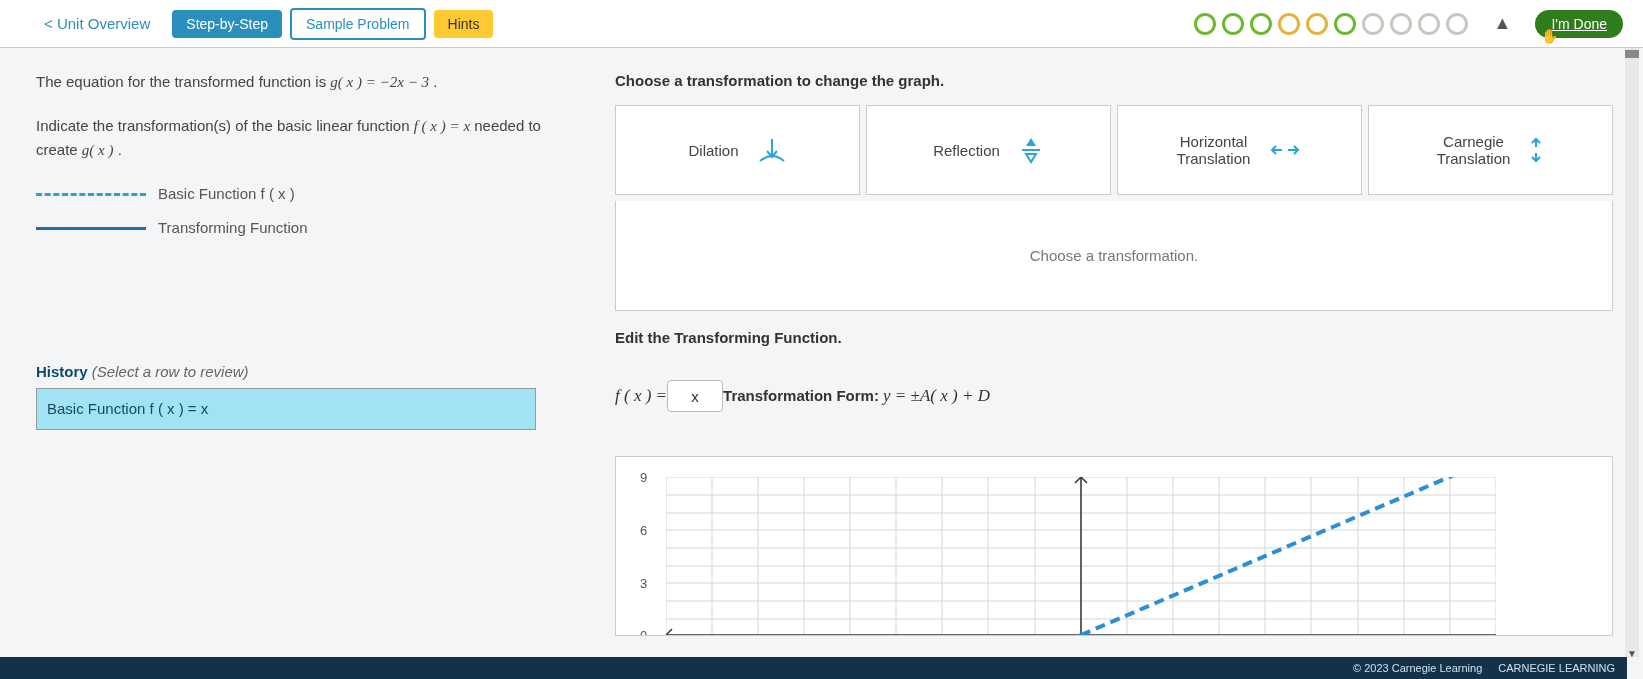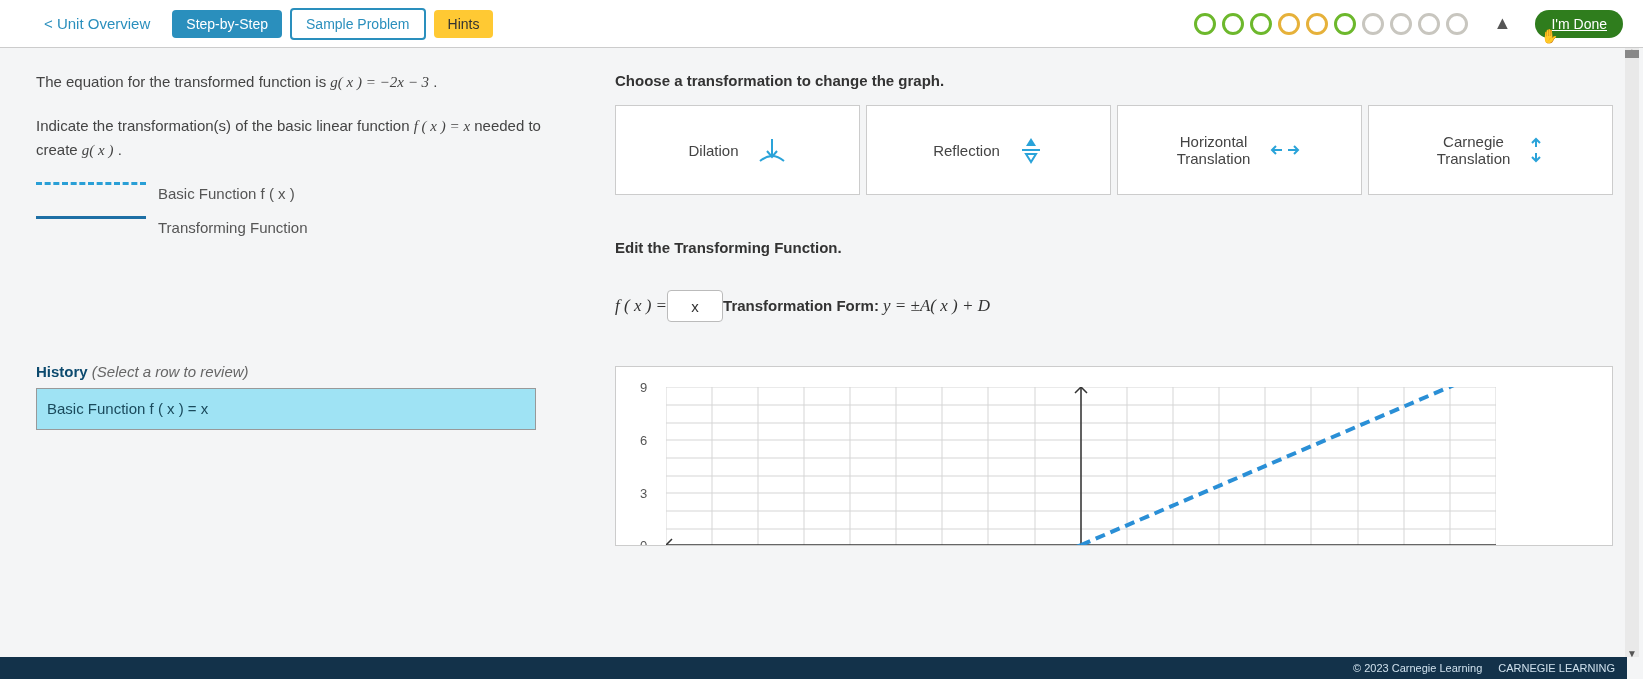--- a/index.html
+++ b/index.html
@@ -64,21 +64,21 @@
   .left-panel {
     width: 595px;
     padding: 22px 22px 10px 36px;
     font-size: 15px;
     color: #444;
     line-height: 1.6;
   }
   .left-panel p { margin-bottom: 20px; }
   .math-i { font-style: italic; font-family: "Times New Roman", serif; }
   .legend { margin-top: 14px; }
-  .legend-row { display:flex; gap:12px; margin-bottom:10px; color:#555; }
+  .legend-row { display:flex; align-items:center; gap:12px; margin-bottom:10px; color:#555; }
   .swatch { width: 110px; height: 0; border-top-width:3px; border-top-style:dashed; }
   .swatch.dashed { border-color:#299fd6; }
   .swatch.solid  { border-top-style:solid; border-color:#1d6fa5; }
 
   .history { margin-top: 120px; }
   .history-title { font-weight:700; color:#0c4a6e; }
   .history-sub { font-style: italic; color:#666; font-weight:400; }
   .history-row {
     margin-top:4px;
     border:1px solid #999;
@@ -291,22 +291,25 @@
           <svg width="16" height="30" viewBox="0 0 16 30">
             <line x1="8" y1="4" x2="8" y2="12" stroke="#2aa3d9" stroke-width="2"></line>
             <polyline points="4,8 8,4 12,8" fill="none" stroke="#2aa3d9" stroke-width="2"></polyline>
             <line x1="8" y1="18" x2="8" y2="26" stroke="#2aa3d9" stroke-width="2"></line>
             <polyline points="4,22 8,26 12,22" fill="none" stroke="#2aa3d9" stroke-width="2"></polyline>
           </svg>
         </span>
       </div>
     </div>
 
-
-    <div class="section-title" style="margin-top:44px">Edit the Transforming Function.</div>
+    <div class="drop-area">
+      <span>Choose a transformation.</span>
+    </div>
+
+    <div class="section-title" style="margin-top:18px">Edit the Transforming Function.</div>
 
     <div class="edit-row">
       <span class="fx-label">f ( x )  = </span>
       <input class="fx-input" value="x" style="">
       <span>
         <span class="form-label">Transformation Form: </span>
         <span class="form-math">y = ±A( x ) + D</span>
       </span>
     </div>
 

